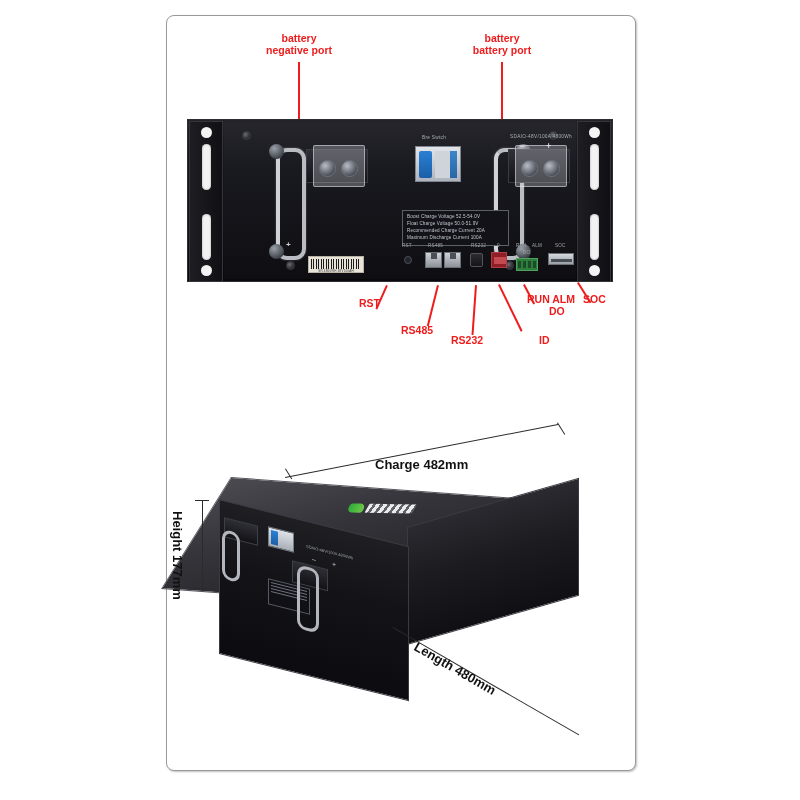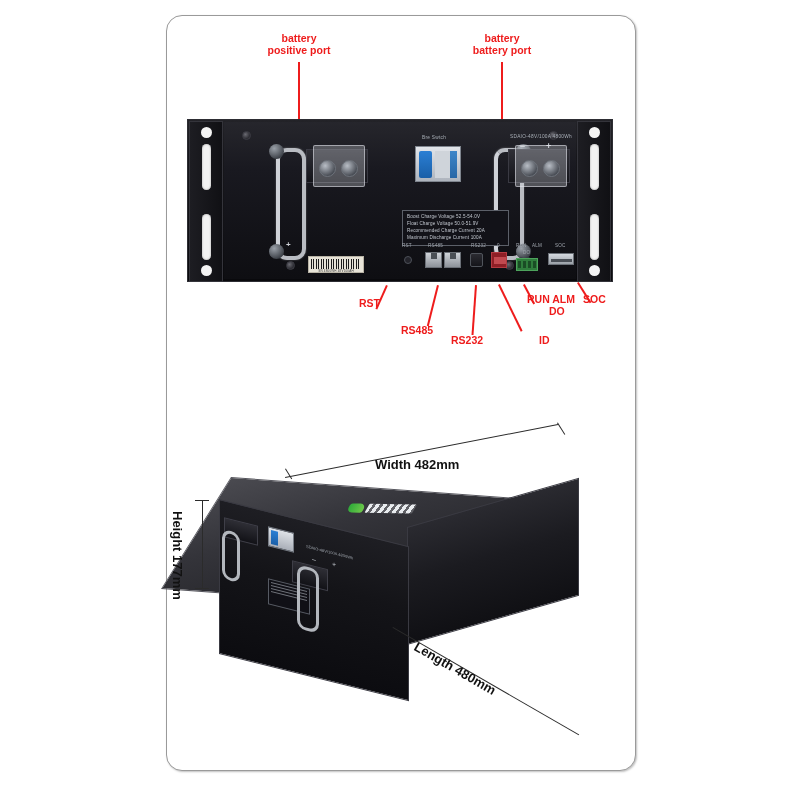--- a/index.html
+++ b/index.html
@@ -22,21 +22,21 @@
 
   
   .product-card {
     position: absolute;
     left: 166px;
     top: 15px;
     width: 470px;
     height: 756px;
     background: #ffffff;
     border: 1px solid #9a9a9a;
-    border-radius: 16px;
+    border-radius: 8px;
     box-shadow: 1px 1px 2px rgba(0,0,0,0.25);
     box-sizing: border-box;
   }
 
   
   .panel-view {
     position: absolute;
     left: 20px;
     top: 103px;
     width: 426px;
@@ -503,21 +503,21 @@
 <body>
 
 <div id="page">
 
   <div class="product-card">
 
     <div class="panel-view">
 
       <div class="anno-red center" style="left:52px; top:-87px; width:120px;">
         <div>battery</div>
-        <div>positive port</div>
+        <div>negative port</div>
       </div>
       <div class="arrow-line" style="left:111px; top:-57px; width:2px; height:72px;"></div>
       <div class="arrow-head down" style="left:108px; top:13px;"></div>
 
       <div class="anno-red center" style="left:255px; top:-87px; width:120px;">
         <div>battery</div>
         <div>battery port</div>
       </div>
       <div class="arrow-line" style="left:314px; top:-57px; width:2px; height:72px;"></div>
       <div class="arrow-head down" style="left:311px; top:13px;"></div>
@@ -672,21 +672,21 @@
             <i></i>
             <i></i>
             <i></i>
             <i></i>
           </div>
           <div class="iso-handle" style="left:2px; top:28px; width:12px; height:44px;"></div>
         </div>
 
         <div class="iso-handle" style="left:100px; top:116px; width:16px; height:58px; transform: skewY(12deg);"></div>
 
-        <div class="dim-text" style="left:178px; top:6px;">Width 482mm</div>
+        <div class="dim-text" style="left:178px; top:6px;">Charge 482mm</div>
         <div class="dim-line" style="left:88px; top:26px; width:278px; height:1px; transform: rotate(-11deg);"></div>
         <div class="dim-tick" style="left:88px; top:18px; width:1px; height:12px; transform: rotate(-32deg);"></div>
         <div class="dim-tick" style="left:360px; top:-28px; width:1px; height:14px; transform: rotate(-32deg);"></div>
 
         <div class="dim-text" style="left:-12px; top:60px; transform: rotate(90deg); transform-origin: left top;">Height 177mm</div>
         <div class="dim-line" style="left:5px; top:49px; width:1px; height:88px;"></div>
         <div class="dim-tick" style="left:-2px; top:49px; width:14px; height:1px;"></div>
         <div class="dim-tick" style="left:-2px; top:137px; width:14px; height:1px;"></div>
 
         <div class="dim-text" style="left:222px; top:188px; transform: rotate(30deg); transform-origin: left top;">Length 480mm</div>

